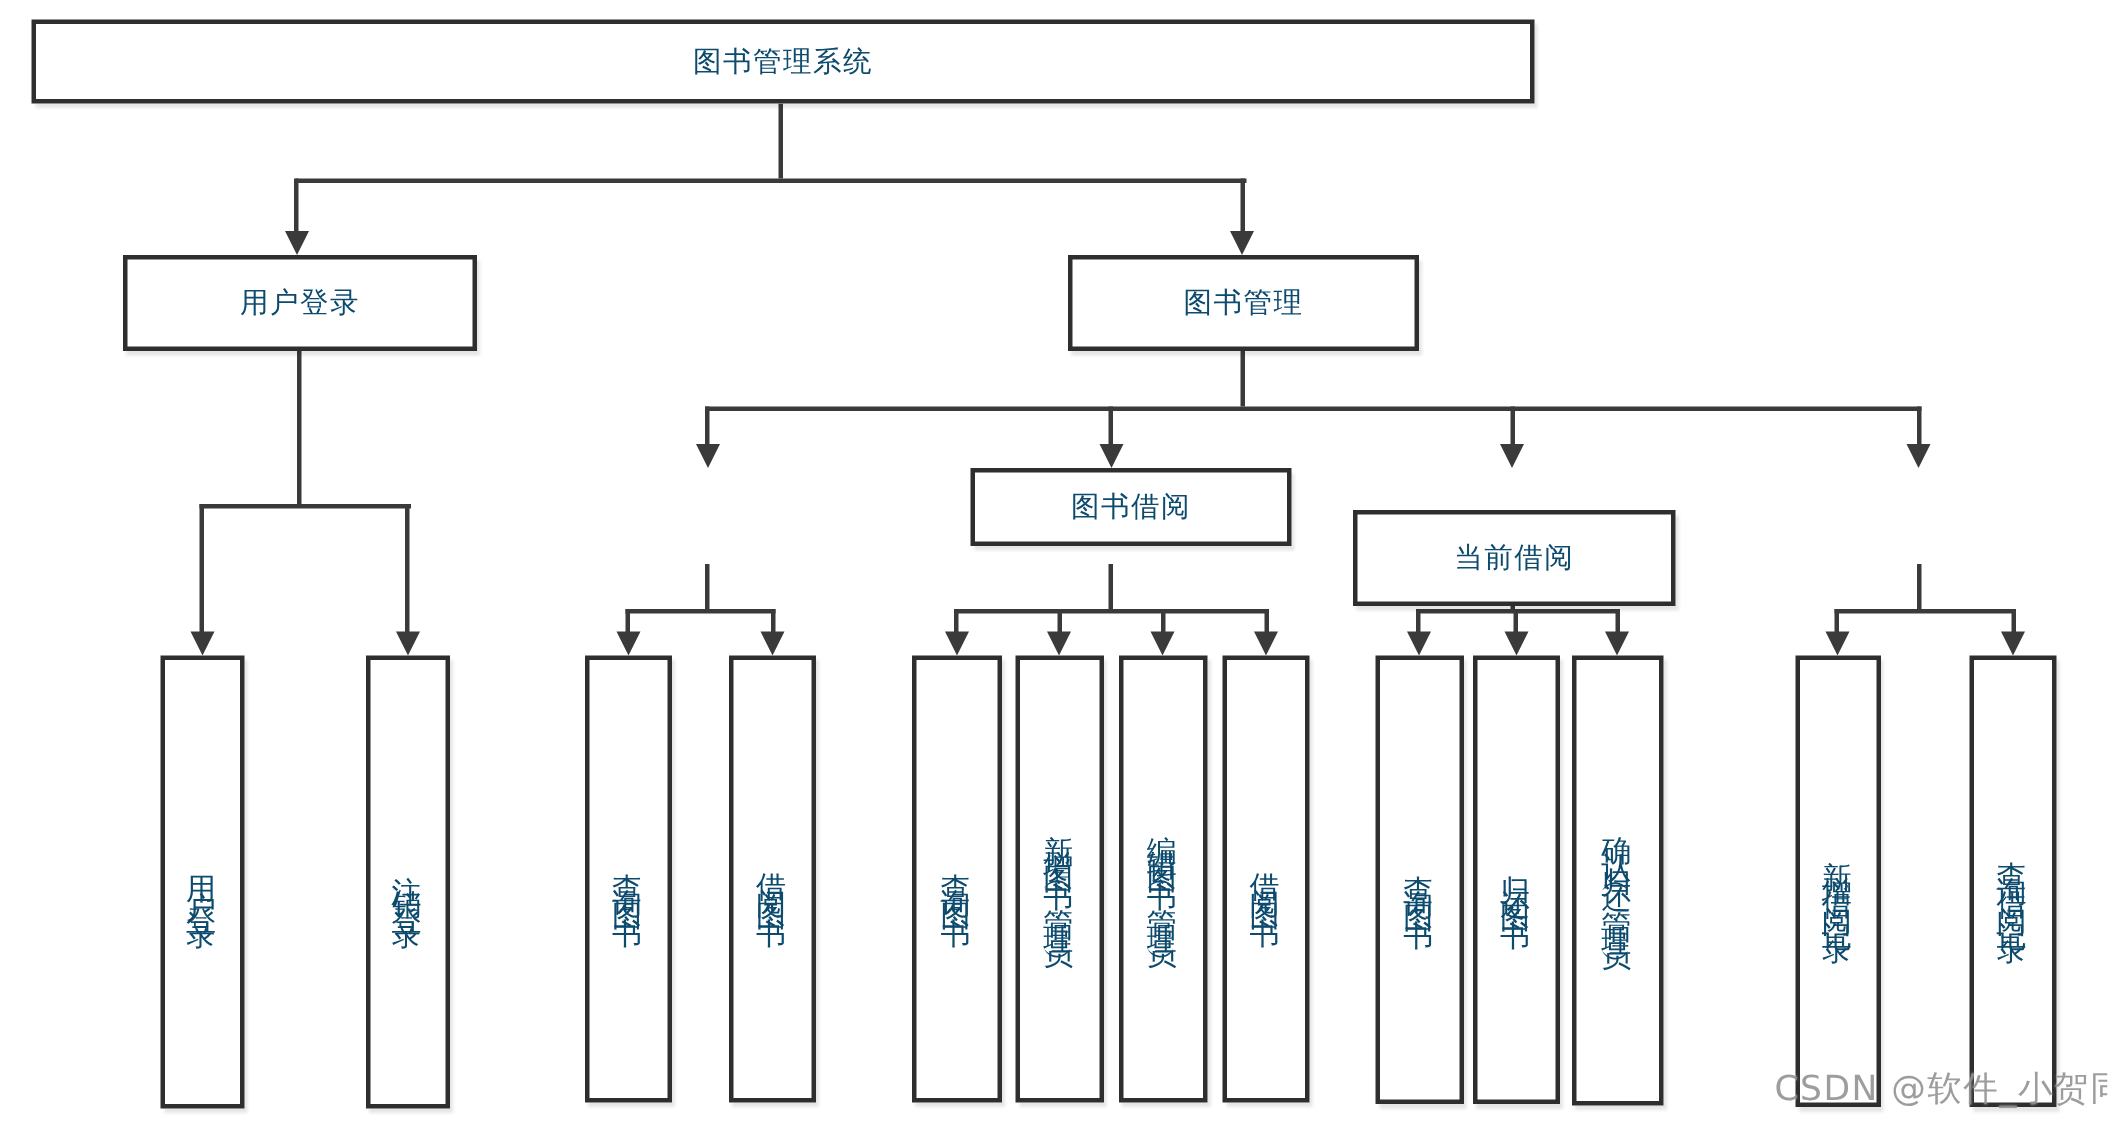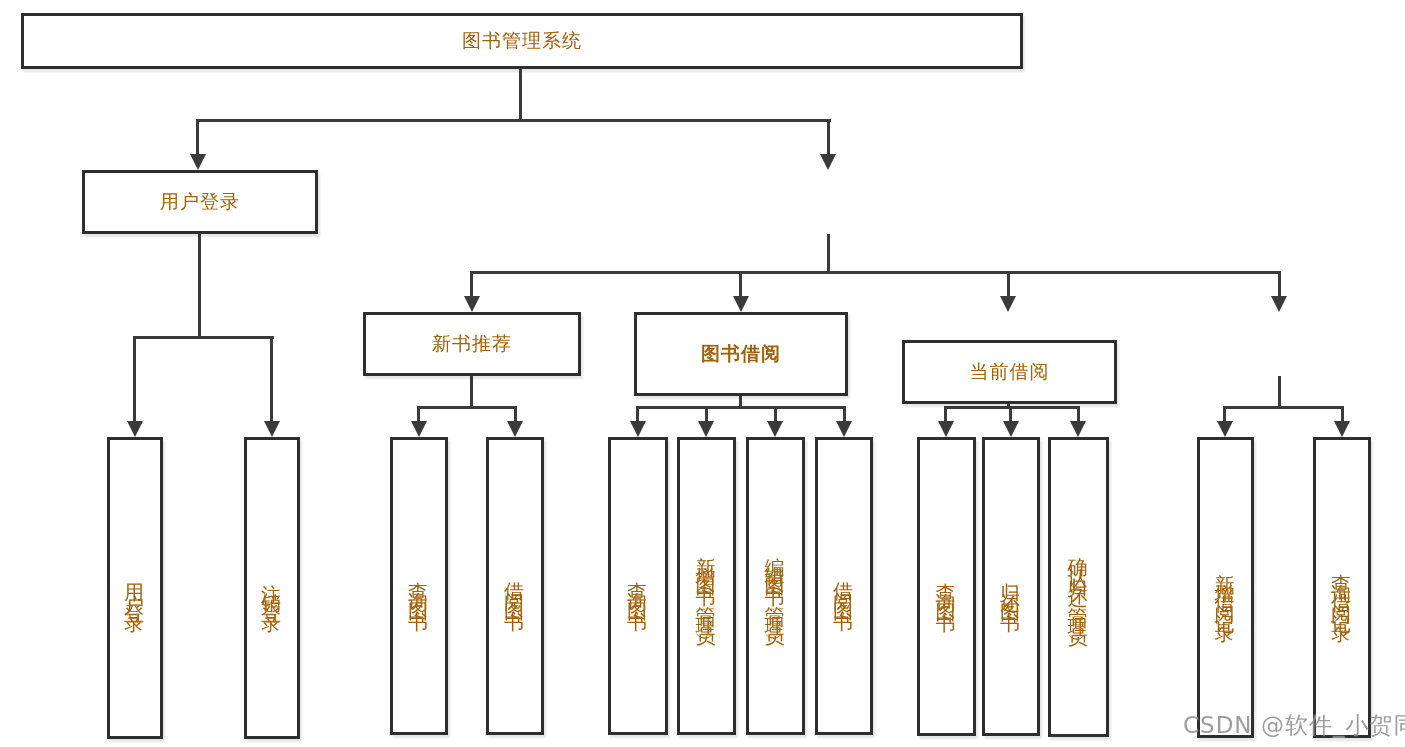--- a/index.html
+++ b/index.html
@@ -21,21 +21,21 @@
     background: #ffffff;
     border: 3px solid #2e2e2e;
     display: flex;
     align-items: center;
     justify-content: center;
     box-shadow: 2px 3px 2px rgba(0,0,0,0.10);
     z-index: 2;
   }
   .box .lbl {
     font-size: 19px;
-    color: #a16207;
+    color: #0c4a6e;
     letter-spacing: 1px;
     white-space: nowrap;
   }
   .box.rootbox .lbl { font-size: 19px; }
   .vbox .lbl {
     writing-mode: vertical-rl;
     text-orientation: mixed;
     font-size: 20px;
     letter-spacing: 10px;
     white-space: nowrap;
@@ -79,44 +79,44 @@
 
   <div class="vline" style="left:519px; top:69px; height:50px;"></div>
   <div class="hline" style="left:197px; top:119px; width:634px;"></div>
   <div class="vline" style="left:196px; top:119px; height:36px;"></div>
   <div class="arr" style="left:190px; top:154px;"></div>
   <div class="vline" style="left:827px; top:119px; height:36px;"></div>
   <div class="arr" style="left:820px; top:154px;"></div>
 
   <div class="box" style="left:82px; top:170px; width:236px; height:64px;">
     <span class="lbl">用户登录</span>
+  </div>
+  <div class="box" style="left:712px; top:170px; width:234px; height:64px;">
+    <span class="lbl">图书管理</span>
   </div>
 
   <div class="vline" style="left:198px; top:234px; height:102px;"></div>
   <div class="hline" style="left:133px; top:336px; width:141px;"></div>
   <div class="vline" style="left:133px; top:336px; height:86px;"></div>
   <div class="arr" style="left:127px; top:421px;"></div>
   <div class="vline" style="left:270px; top:336px; height:86px;"></div>
   <div class="arr" style="left:264px; top:421px;"></div>
 
   <div class="vline" style="left:827px; top:234px; height:37px;"></div>
   <div class="hline" style="left:470px; top:271px; width:811px;"></div>
   <div class="vline" style="left:470px; top:271px; height:26px;"></div>
   <div class="arr" style="left:464px; top:296px;"></div>
   <div class="vline" style="left:739px; top:271px; height:26px;"></div>
   <div class="arr" style="left:733px; top:296px;"></div>
   <div class="vline" style="left:1007px; top:271px; height:26px;"></div>
   <div class="arr" style="left:1000px; top:296px;"></div>
   <div class="vline" style="left:1278px; top:271px; height:26px;"></div>
   <div class="arr" style="left:1271px; top:296px;"></div>
 
-  <div class="box" style="left:363px; top:312px; width:218px; height:64px;">
-    <span class="lbl">新书推荐</span>
-  </div>
-  <div class="box" style="left:634px; top:312px; width:214px; height:84px;font-weight:bold;">
+  <div class="box" style="left:647px; top:312px; width:214px; height:52px;">
     <span class="lbl">图书借阅</span>
   </div>
   <div class="box" style="left:902px; top:312px; width:215px; height:64px;margin-top:28px;">
     <span class="lbl">当前借阅</span>
   </div>
 
   <div class="vline" style="left:470px; top:376px; height:30px;"></div>
   <div class="hline" style="left:417px; top:406px; width:100px;"></div>
   <div class="vline" style="left:417px; top:406px; height:16px;"></div>
   <div class="arr" style="left:411px; top:421px;"></div>

